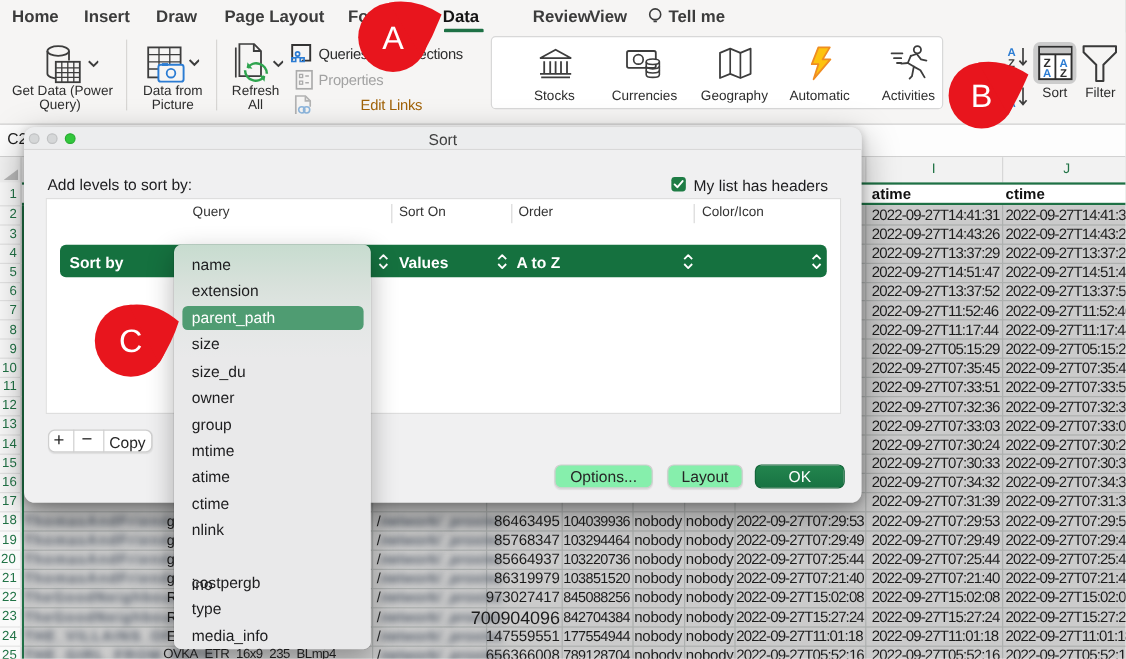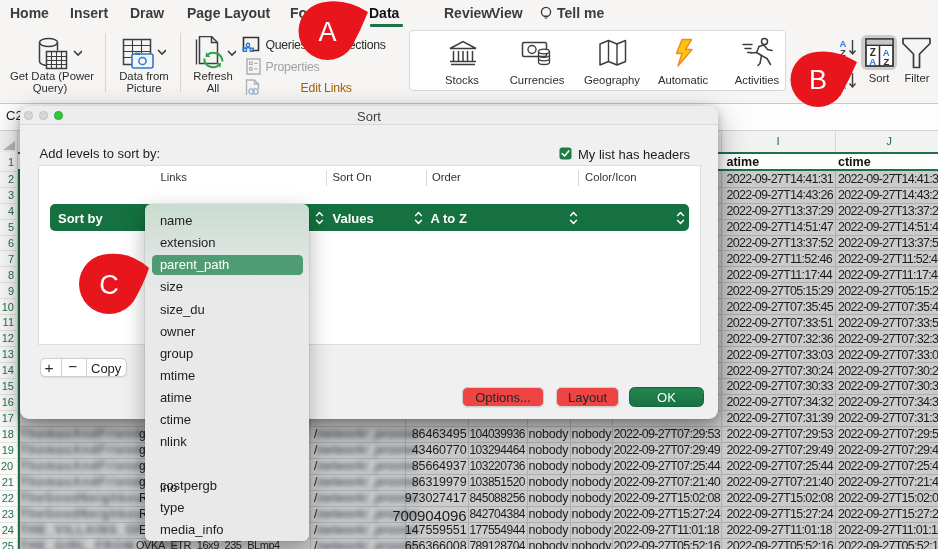--- a/index.html
+++ b/index.html
@@ -9,21 +9,21 @@
 .ribbon{left:0;top:27px;width:938px;height:76px;background:#f6f5f4;border-bottom:1px solid #c9c9c9;}
 .rlabel{position:absolute;font-size:11.3px;color:#2d2d2d;text-align:center;white-space:nowrap;line-height:11.5px;}
 .rsep{position:absolute;width:1px;background:#d8d6d4;}
 .glabel{position:absolute;font-size:11.3px;color:#2d2d2d;white-space:nowrap;}
 .sheetnum{position:absolute;font-size:11px;color:#217346;text-align:right;width:14px;}
 .cellt{position:absolute;font-size:12.5px;color:#1c1c1c;white-space:nowrap;letter-spacing:-0.73px;}
 .cellnum{position:absolute;font-size:12.3px;color:#1c1c1c;white-space:nowrap;text-align:right;letter-spacing:-0.3px;}
 .blur{filter:blur(2.6px);color:#515a67;font-weight:bold;}
 .vline{position:absolute;width:1px;background:#adb0af;}
 .hline{position:absolute;height:1px;background:#adb0af;}
-.dlg-btn{position:absolute;background:#ef4444;border:1px solid #cfcfcf;border-radius:5.5px;
+.dlg-btn{position:absolute;background:#86efac;border:1px solid #cfcfcf;border-radius:5.5px;
  font-size:13px;color:#262626;text-align:center;box-shadow:0 0.5px 1px rgba(0,0,0,0.08);}
 .mi{position:absolute;left:14.5px;font-size:13px;color:#1d1d1f;white-space:nowrap;}
 </style></head><body>
 
 <div class="mitem" style="left:10px;">Home</div>
 <div class="mitem" style="left:70px;">Insert</div>
 <div class="mitem" style="left:130px;">Draw</div>
 <div class="mitem" style="left:187px;">Page Layout</div>
 <div class="mitem" style="left:290px;">Formulas</div>
 <div class="mitem" style="left:444px;">Review</div>
@@ -318,21 +318,21 @@
 <div class="cellt blur" style="left:317px;top:427.3px;letter-spacing:0.2px;font-size:12px;font-style:italic;">network/_proxies</div>
 <div class="cellnum" style="left:386.5px;top:427.3px;width:80px;letter-spacing:-0.1px;font-size:12.5px;">86463495</div>
 <div class="cellnum" style="left:444.5px;top:427.3px;width:80.5px;letter-spacing:-0.5px;font-size:12px;">104039936</div>
 <div class="cellt" style="left:528.5px;top:427.3px;letter-spacing:-0.2px;">nobody</div>
 <div class="cellt" style="left:571.5px;top:427.3px;letter-spacing:-0.2px;">nobody</div>
 <div class="cellt" style="left:613.5px;top:427.3px;">2022-09-27T07:29:53</div>
 <div class="cellt blur" style="left:20px;top:443.2px;letter-spacing:1.05px;font-size:12px;">ThomasAndFriendsAllEn</div>
 <div class="cellt" style="left:139px;top:443.2px;letter-spacing:0;font-size:12px;">g</div>
 <div class="cellt" style="left:314px;top:443.2px;letter-spacing:0;font-size:12px;">/</div>
 <div class="cellt blur" style="left:317px;top:443.2px;letter-spacing:0.2px;font-size:12px;font-style:italic;">network/_proxies</div>
-<div class="cellnum" style="left:386.5px;top:443.2px;width:80px;letter-spacing:-0.1px;font-size:12.5px;">43460770</div>
+<div class="cellnum" style="left:386.5px;top:443.2px;width:80px;letter-spacing:-0.1px;font-size:12.5px;">85768347</div>
 <div class="cellnum" style="left:444.5px;top:443.2px;width:80.5px;letter-spacing:-0.5px;font-size:12px;">103294464</div>
 <div class="cellt" style="left:528.5px;top:443.2px;letter-spacing:-0.2px;">nobody</div>
 <div class="cellt" style="left:571.5px;top:443.2px;letter-spacing:-0.2px;">nobody</div>
 <div class="cellt" style="left:613.5px;top:443.2px;">2022-09-27T07:29:49</div>
 <div class="cellt blur" style="left:20px;top:459.2px;letter-spacing:1.05px;font-size:12px;">ThomasAndFriendsAllEn</div>
 <div class="cellt" style="left:139px;top:459.2px;letter-spacing:0;font-size:12px;">g</div>
 <div class="cellt" style="left:314px;top:459.2px;letter-spacing:0;font-size:12px;">/</div>
 <div class="cellt blur" style="left:317px;top:459.2px;letter-spacing:0.2px;font-size:12px;font-style:italic;">network/_proxies</div>
 <div class="cellnum" style="left:386.5px;top:459.2px;width:80px;letter-spacing:-0.1px;font-size:12.5px;">85664937</div>
 <div class="cellnum" style="left:444.5px;top:459.2px;width:80.5px;letter-spacing:-0.5px;font-size:12px;">103220736</div>
@@ -392,21 +392,21 @@
 <div class="abs" style="left:39.1px;top:111px;width:8.6px;height:8.6px;border-radius:50%;background:#d5d7d8;border:0.5px solid #c0c2c3;box-sizing:border-box;z-index:12;"></div>
 <div class="abs" style="left:54.2px;top:111px;width:8.6px;height:8.6px;border-radius:50%;background:#32c73c;border:0.5px solid #27ad31;box-sizing:border-box;z-index:12;"></div>
 <div class="abs" style="left:269px;top:108.5px;width:200px;text-align:center;font-size:13px;color:#404040;z-index:12;">Sort</div>
 <div class="abs" style="left:39.5px;top:146px;font-size:13px;color:#1d1d1f;z-index:12;">Add levels to sort by:</div>
 <svg class="abs" style="left:559px;top:147.2px;z-index:12;" width="13" height="13" viewBox="0 0 14 14">
 <rect x="0.5" y="0.5" width="13" height="13" rx="3" fill="#1e7c45"></rect>
 <path d="M3.4 7.2 L6 9.7 L10.6 4.2" fill="none" stroke="#fff" stroke-width="1.7" stroke-linecap="round" stroke-linejoin="round"></path>
 </svg>
 <div class="abs" style="left:578px;top:146.5px;font-size:13px;color:#1d1d1f;z-index:12;">My list has headers</div>
 <div class="abs" style="left:38px;top:165.3px;width:662.8px;height:179.5px;background:#fff;border:1px solid #dedede;box-sizing:border-box;z-index:11;"></div>
-<div class="abs" style="left:160.5px;top:171px;font-size:11.3px;color:#333;z-index:12;">Links</div>
+<div class="abs" style="left:160.5px;top:171px;font-size:11.3px;color:#333;z-index:12;">Query</div>
 <div class="abs" style="left:332.5px;top:171px;font-size:11.3px;color:#333;z-index:12;">Sort On</div>
 <div class="abs" style="left:432px;top:171px;font-size:11.3px;color:#333;z-index:12;">Order</div>
 <div class="abs" style="left:585px;top:171px;font-size:11.3px;color:#333;z-index:12;">Color/Icon</div>
 <div class="abs" style="left:326.3px;top:169.5px;width:1px;height:16px;background:#d9d9d9;z-index:12;"></div>
 <div class="abs" style="left:425.7px;top:169.5px;width:1px;height:16px;background:#d9d9d9;z-index:12;"></div>
 <div class="abs" style="left:577.8px;top:169.5px;width:1px;height:16px;background:#d9d9d9;z-index:12;"></div>
 <div class="abs" style="left:49.5px;top:203.9px;width:639.3px;height:27.6px;background:#15713f;border-radius:5px;z-index:12;"></div>
 <div class="abs" style="left:58px;top:211px;font-size:13px;font-weight:bold;color:#fff;z-index:13;">Sort by</div>
 <div class="abs" style="left:332.5px;top:211px;font-size:13px;font-weight:bold;color:#fff;z-index:13;">Values</div>
 <div class="abs" style="left:430.5px;top:211px;font-size:13px;font-weight:bold;color:#fff;z-index:13;">A to Z</div>

